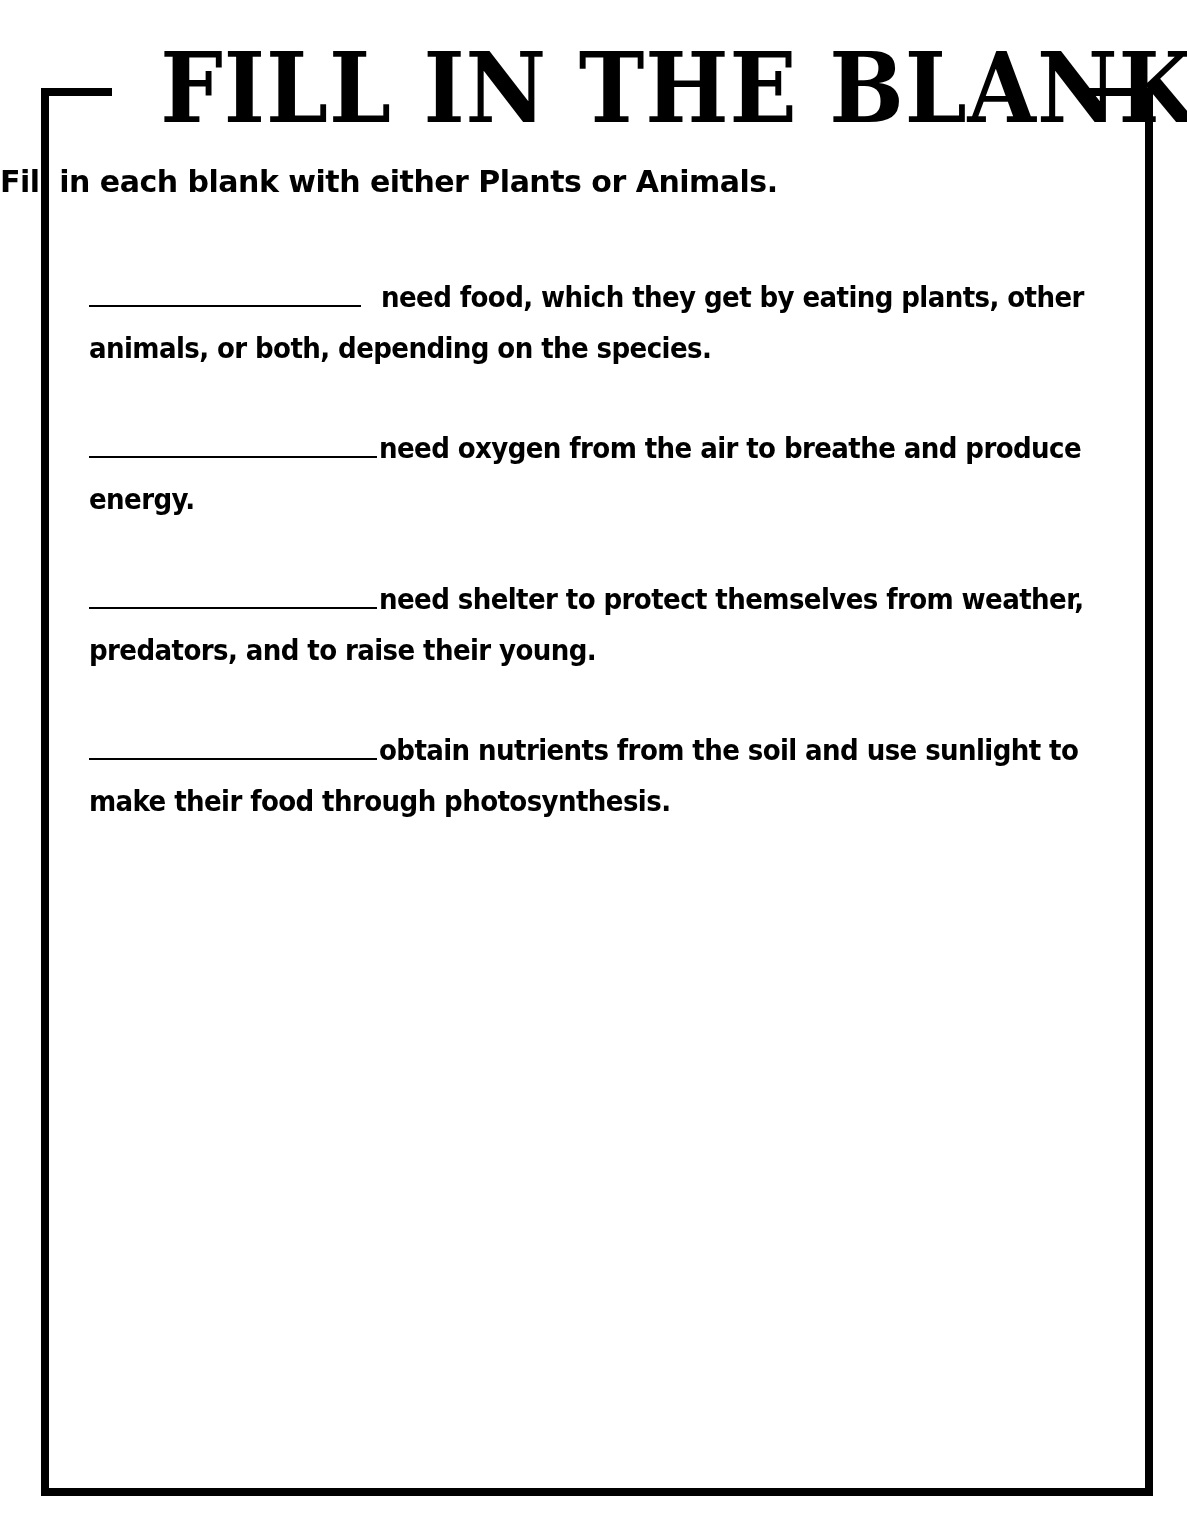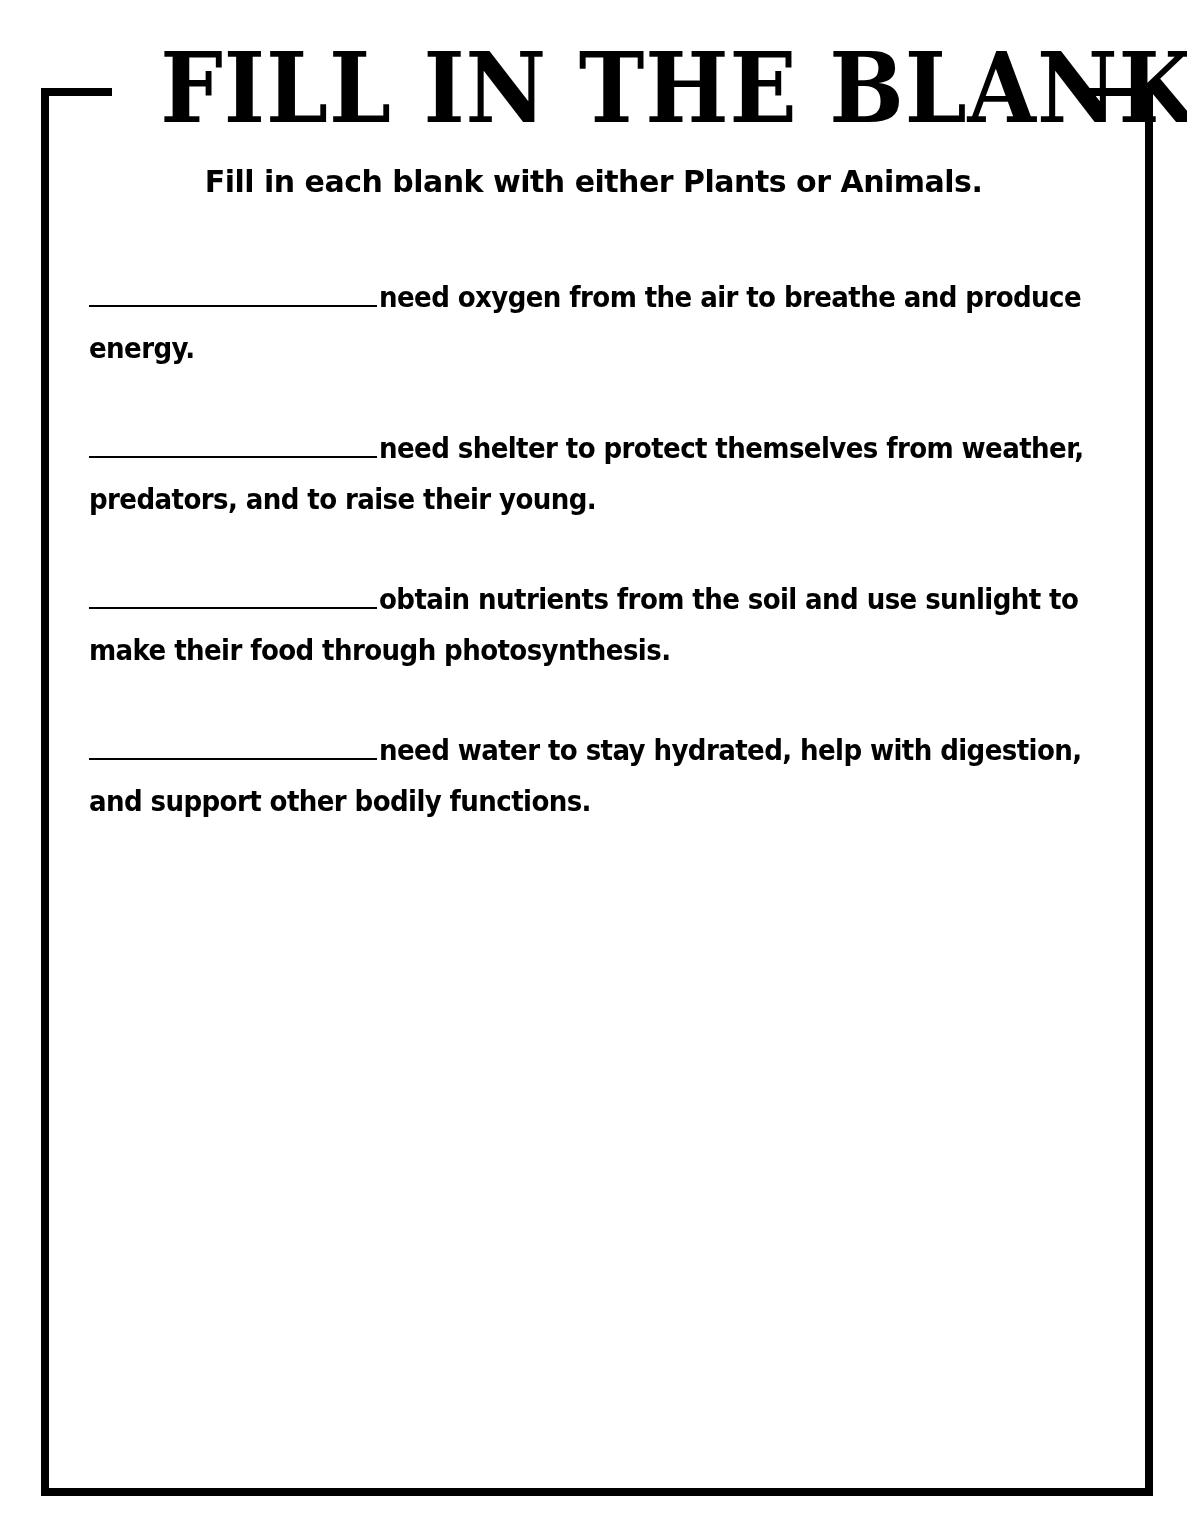--- a/index.html
+++ b/index.html
@@ -6,21 +6,21 @@
     body { width: 1187px; height: 1536px; position: relative; overflow: hidden; font-family: "DejaVu Sans", sans-serif; color: #000; }
     .frame-left-vert { position: absolute; left: 41px; top: 88px; width: 8px; height: 1408px; background: #000; }
     .frame-right-vert { position: absolute; left: 1145px; top: 88px; width: 8px; height: 1408px; background: #000; }
     .frame-bottom { position: absolute; left: 41px; top: 1488px; width: 1112px; height: 8px; background: #000; }
     .frame-top-left { position: absolute; left: 41px; top: 88px; width: 71px; height: 8px; background: #000; }
     .frame-top-right { position: absolute; left: 1078px; top: 88px; width: 75px; height: 8px; background: #000; }
 
     .title { position: absolute; left: 112px; width: 966px; top: 28px; text-align: center;
       font-family: "DejaVu Serif", serif; font-weight: bold; font-size: 98px; line-height: 120px;
       letter-spacing: 1px; transform: scaleX(0.9); transform-origin: center; white-space: nowrap; }
-    .instructions { position: absolute; left: 0; width: 1187px; top: 160px; text-align: center;
+    .instructions { position: absolute; left: 0; width: 1187px; top: 160px; 
       font-family: "DejaVu Sans", sans-serif; font-weight: bold; font-size: 30px; line-height: 44px; letter-spacing: -0.5px; }
 
     .items { position: absolute; left: 89px; top: 272px; width: 1040px; }
     .item { font-family: "DejaVu Sans Condensed", "DejaVu Sans", sans-serif; font-weight: bold; font-size: 29px;
       line-height: 51px; margin-bottom: 49px; letter-spacing: -0.6px; }
     .blank { display: inline-block; width: 288px; border-bottom: 2px solid #000; height: 30px; vertical-align: baseline; margin-right: 2px; }
     .blank.first { width: 272px; margin-right: 20px; }
   </style>
 </head>
 <body>
@@ -30,17 +30,17 @@
   <div class="frame-top-right"></div>
   <div class="frame-left-vert"></div>
   <div class="frame-right-vert"></div>
   <div class="frame-bottom"></div>
 </div>
 
 <div class="title">FILL IN THE BLANKS</div>
 <div class="instructions">Fill in each blank with either Plants or Animals.</div>
 
 <div class="items">
+  <div class="item"><span class="blank first"></span><span>need food, which they get by eating plants, other animals, or both, depending on the species.</span></div>
   <div class="item"><span class="blank"></span><span>need oxygen from the air to breathe and produce energy.</span></div>
   <div class="item"><span class="blank"></span><span>need shelter to protect themselves from weather, predators, and to raise their young.</span></div>
   <div class="item"><span class="blank"></span><span>obtain nutrients from the soil and use sunlight to make their food through photosynthesis.</span></div>
-  <div class="item"><span class="blank"></span><span>need water to stay hydrated, help with digestion, and support other bodily functions.</span></div>
 </div>
 
 </body></html>

